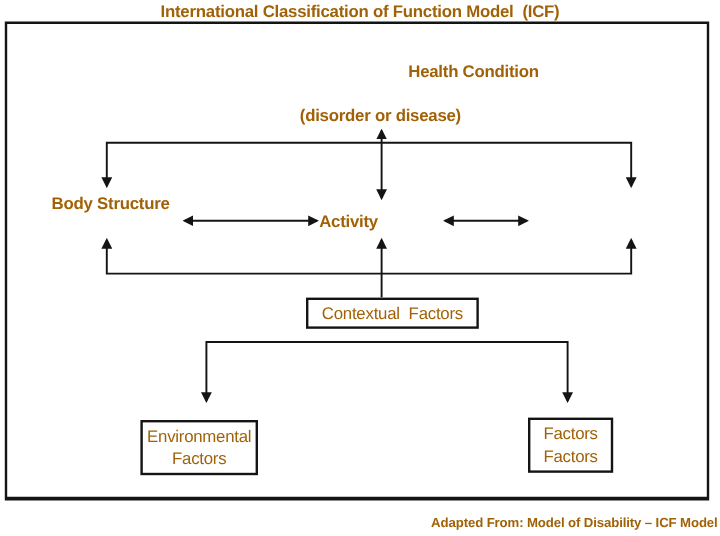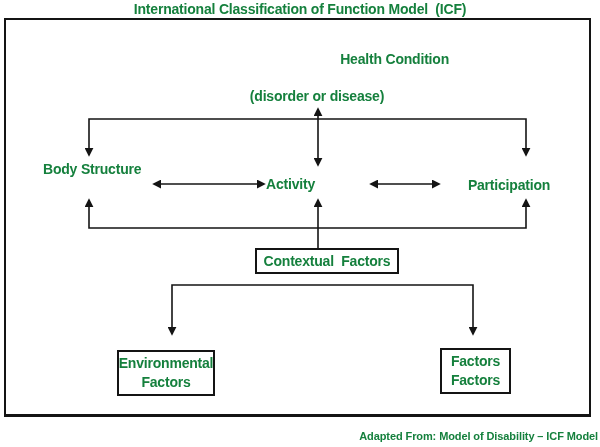--- a/index.html
+++ b/index.html
@@ -6,21 +6,21 @@
     margin: 0;
     padding: 0;
     background: #ffffff;
   }
   .canvas {
     position: relative;
     width: 600px;
     height: 447px;
     background: #ffffff;
     font-family: "Liberation Sans", sans-serif;
-    color: #15803d;
+    color: #a16207;
     overflow: hidden;
   }
   .abs { position: absolute; }
   .pre { white-space: pre; }
 
   .page-title {
     left: 0; top: 1px; width: 600px;
     font-size: 14px; font-weight: 700;
     text-align: center;
     letter-spacing: -0.2px;
@@ -49,21 +49,21 @@
 
   .node-box {
     border: 2px solid #141414;
     box-sizing: border-box;
     background: #ffffff;
     display: flex;
     flex-direction: column;
     align-items: center;
     justify-content: center;
     font-size: 14px;
-    font-weight: 700;
+    font-weight: 400;
     line-height: 19px;
     letter-spacing: -0.2px;
     text-align: left;
   }
   .ctx-box { left: 255px; top: 248px; width: 144px; height: 26px; }
   .env-box { left: 117px; top: 350px; width: 98px; height: 46px; }
   .per-box { left: 440px; top: 348px; width: 71px;  height: 46px; }
 
   .footer-credit {
     right: 2px; top: 430px;
@@ -106,21 +106,20 @@
 
   <div class="abs label hc1">Health Condition</div>
   <div class="abs label hc2">(disorder or disease)</div>
 
   <div class="abs label bf">
     <div>Body Structure</div>
   </div>
 
   <div class="abs label act">Activity</div>
 
-  <div class="abs label part">Participation</div>
 
   <div class="abs node-box ctx-box">
     <div class="pre">Contextual  Factors</div>
   </div>
 
   <div class="abs node-box env-box">
     <div>Environmental</div>
     <div>Factors</div>
   </div>
 

